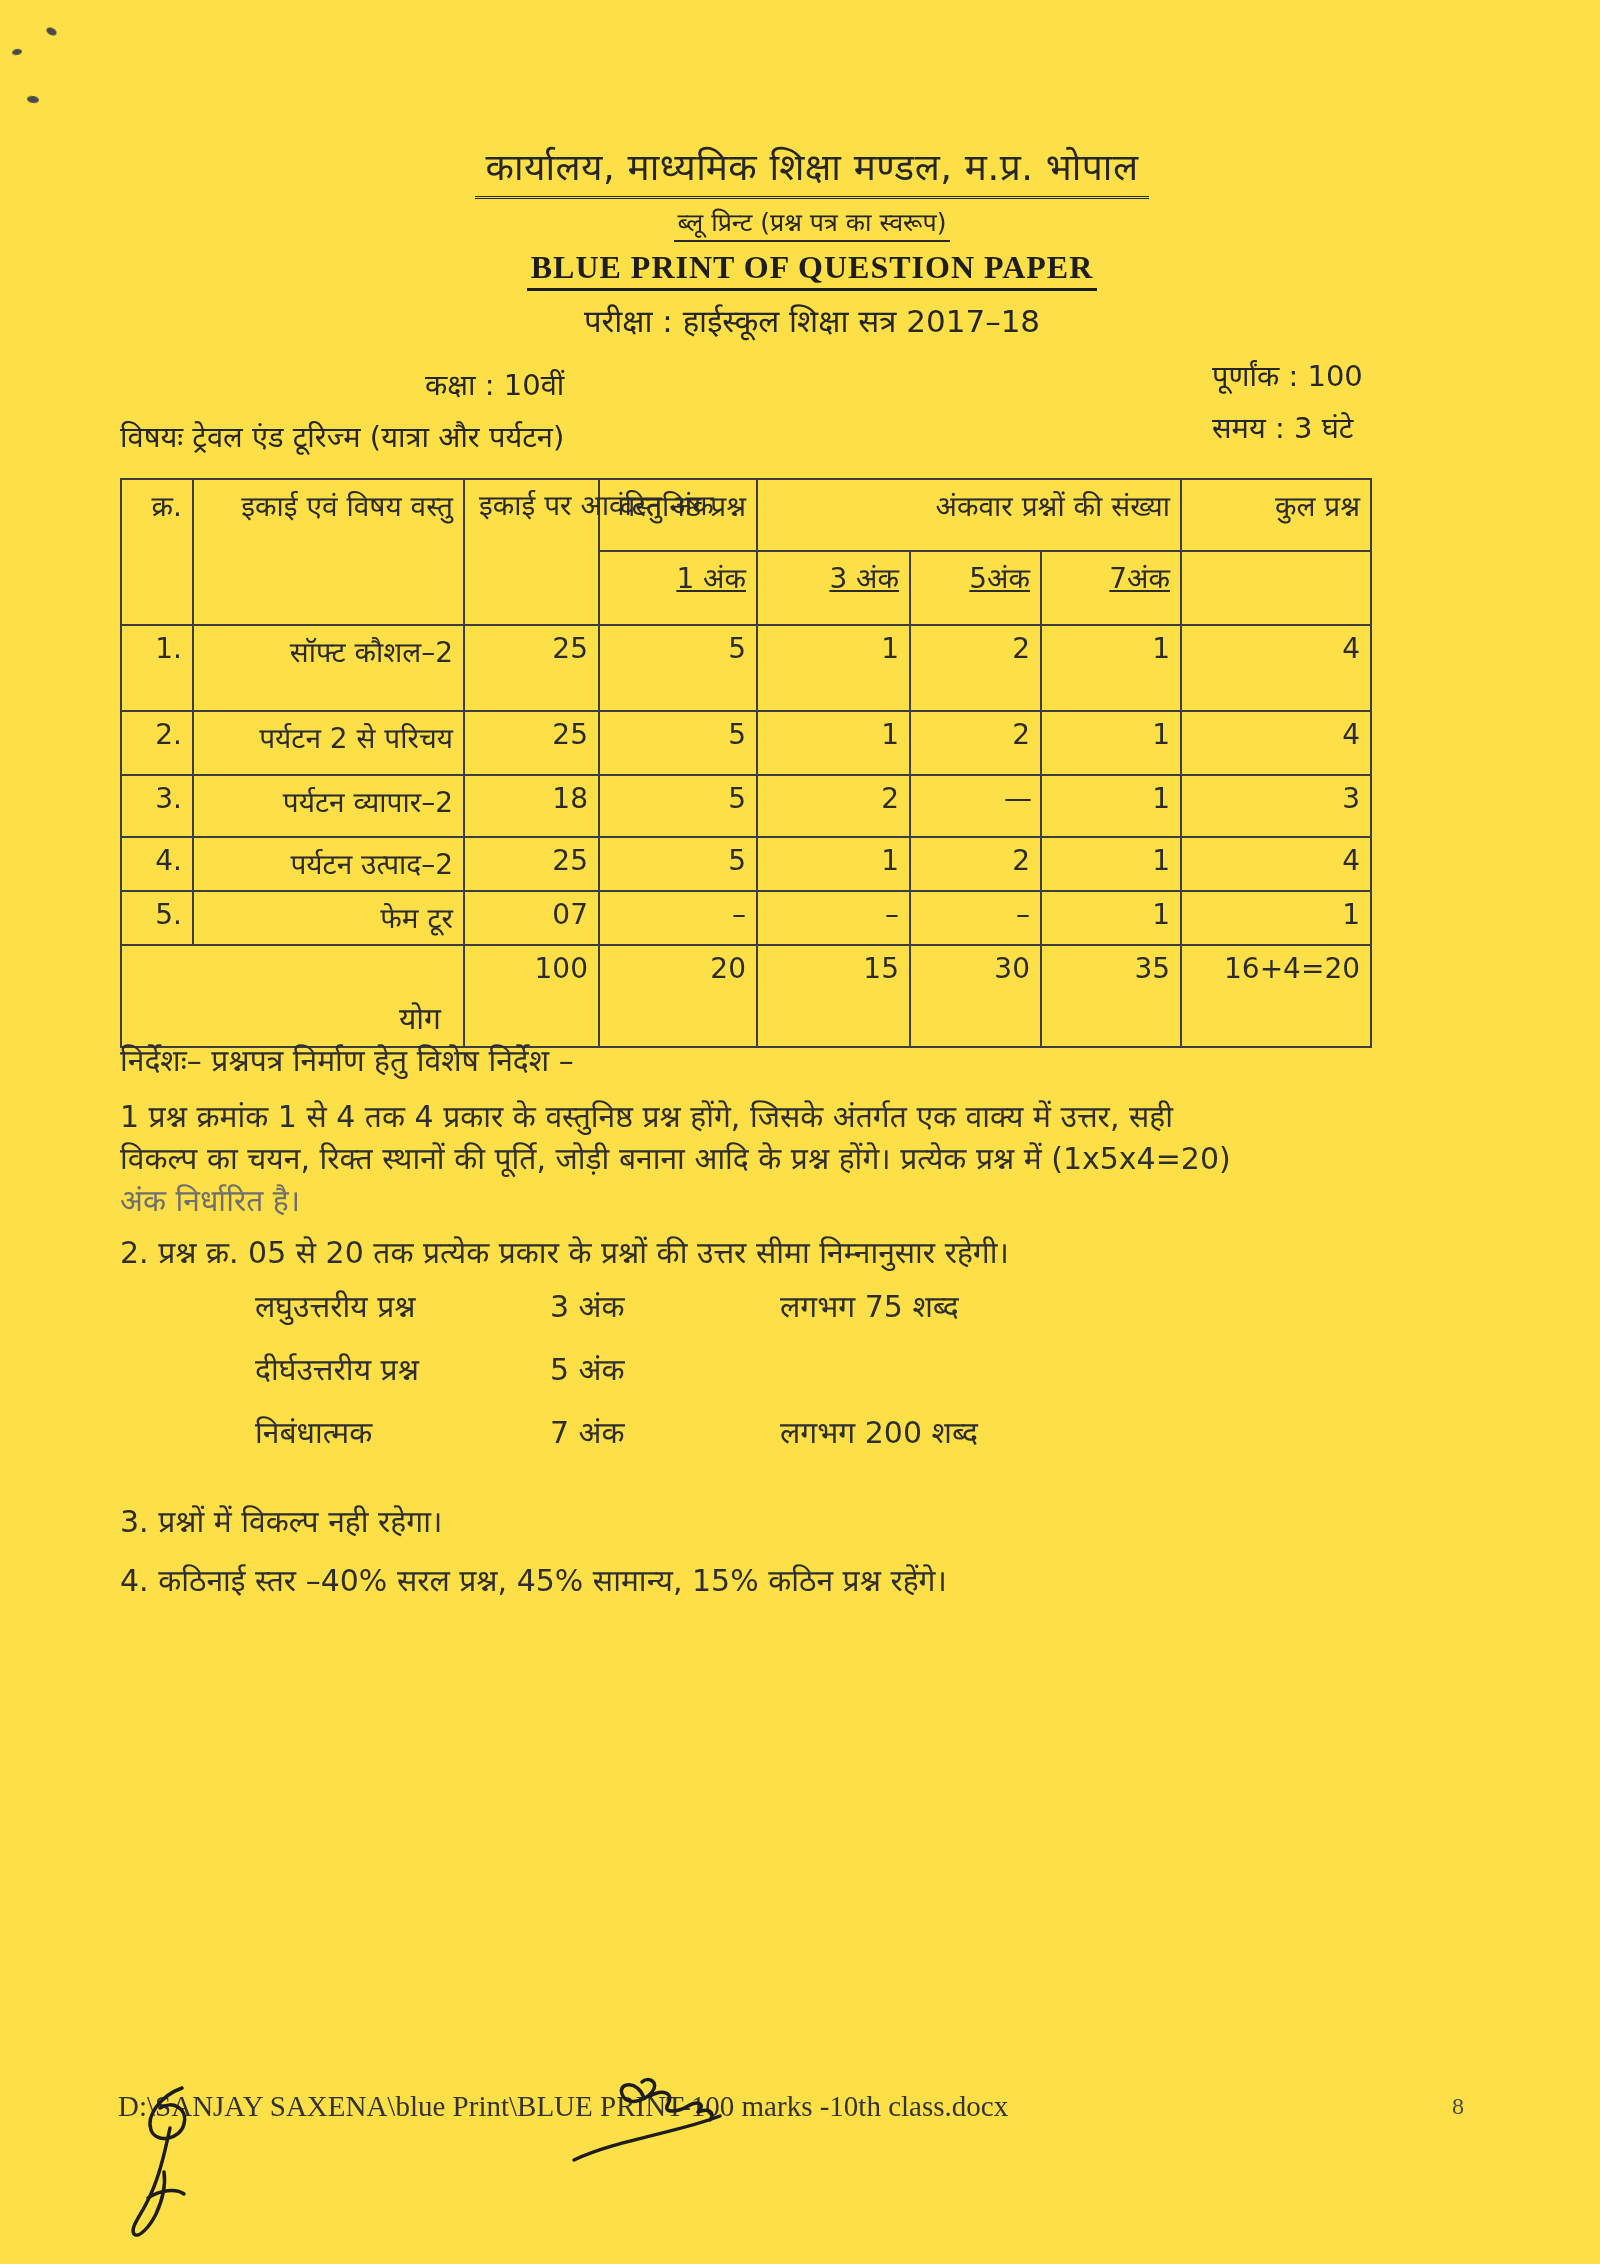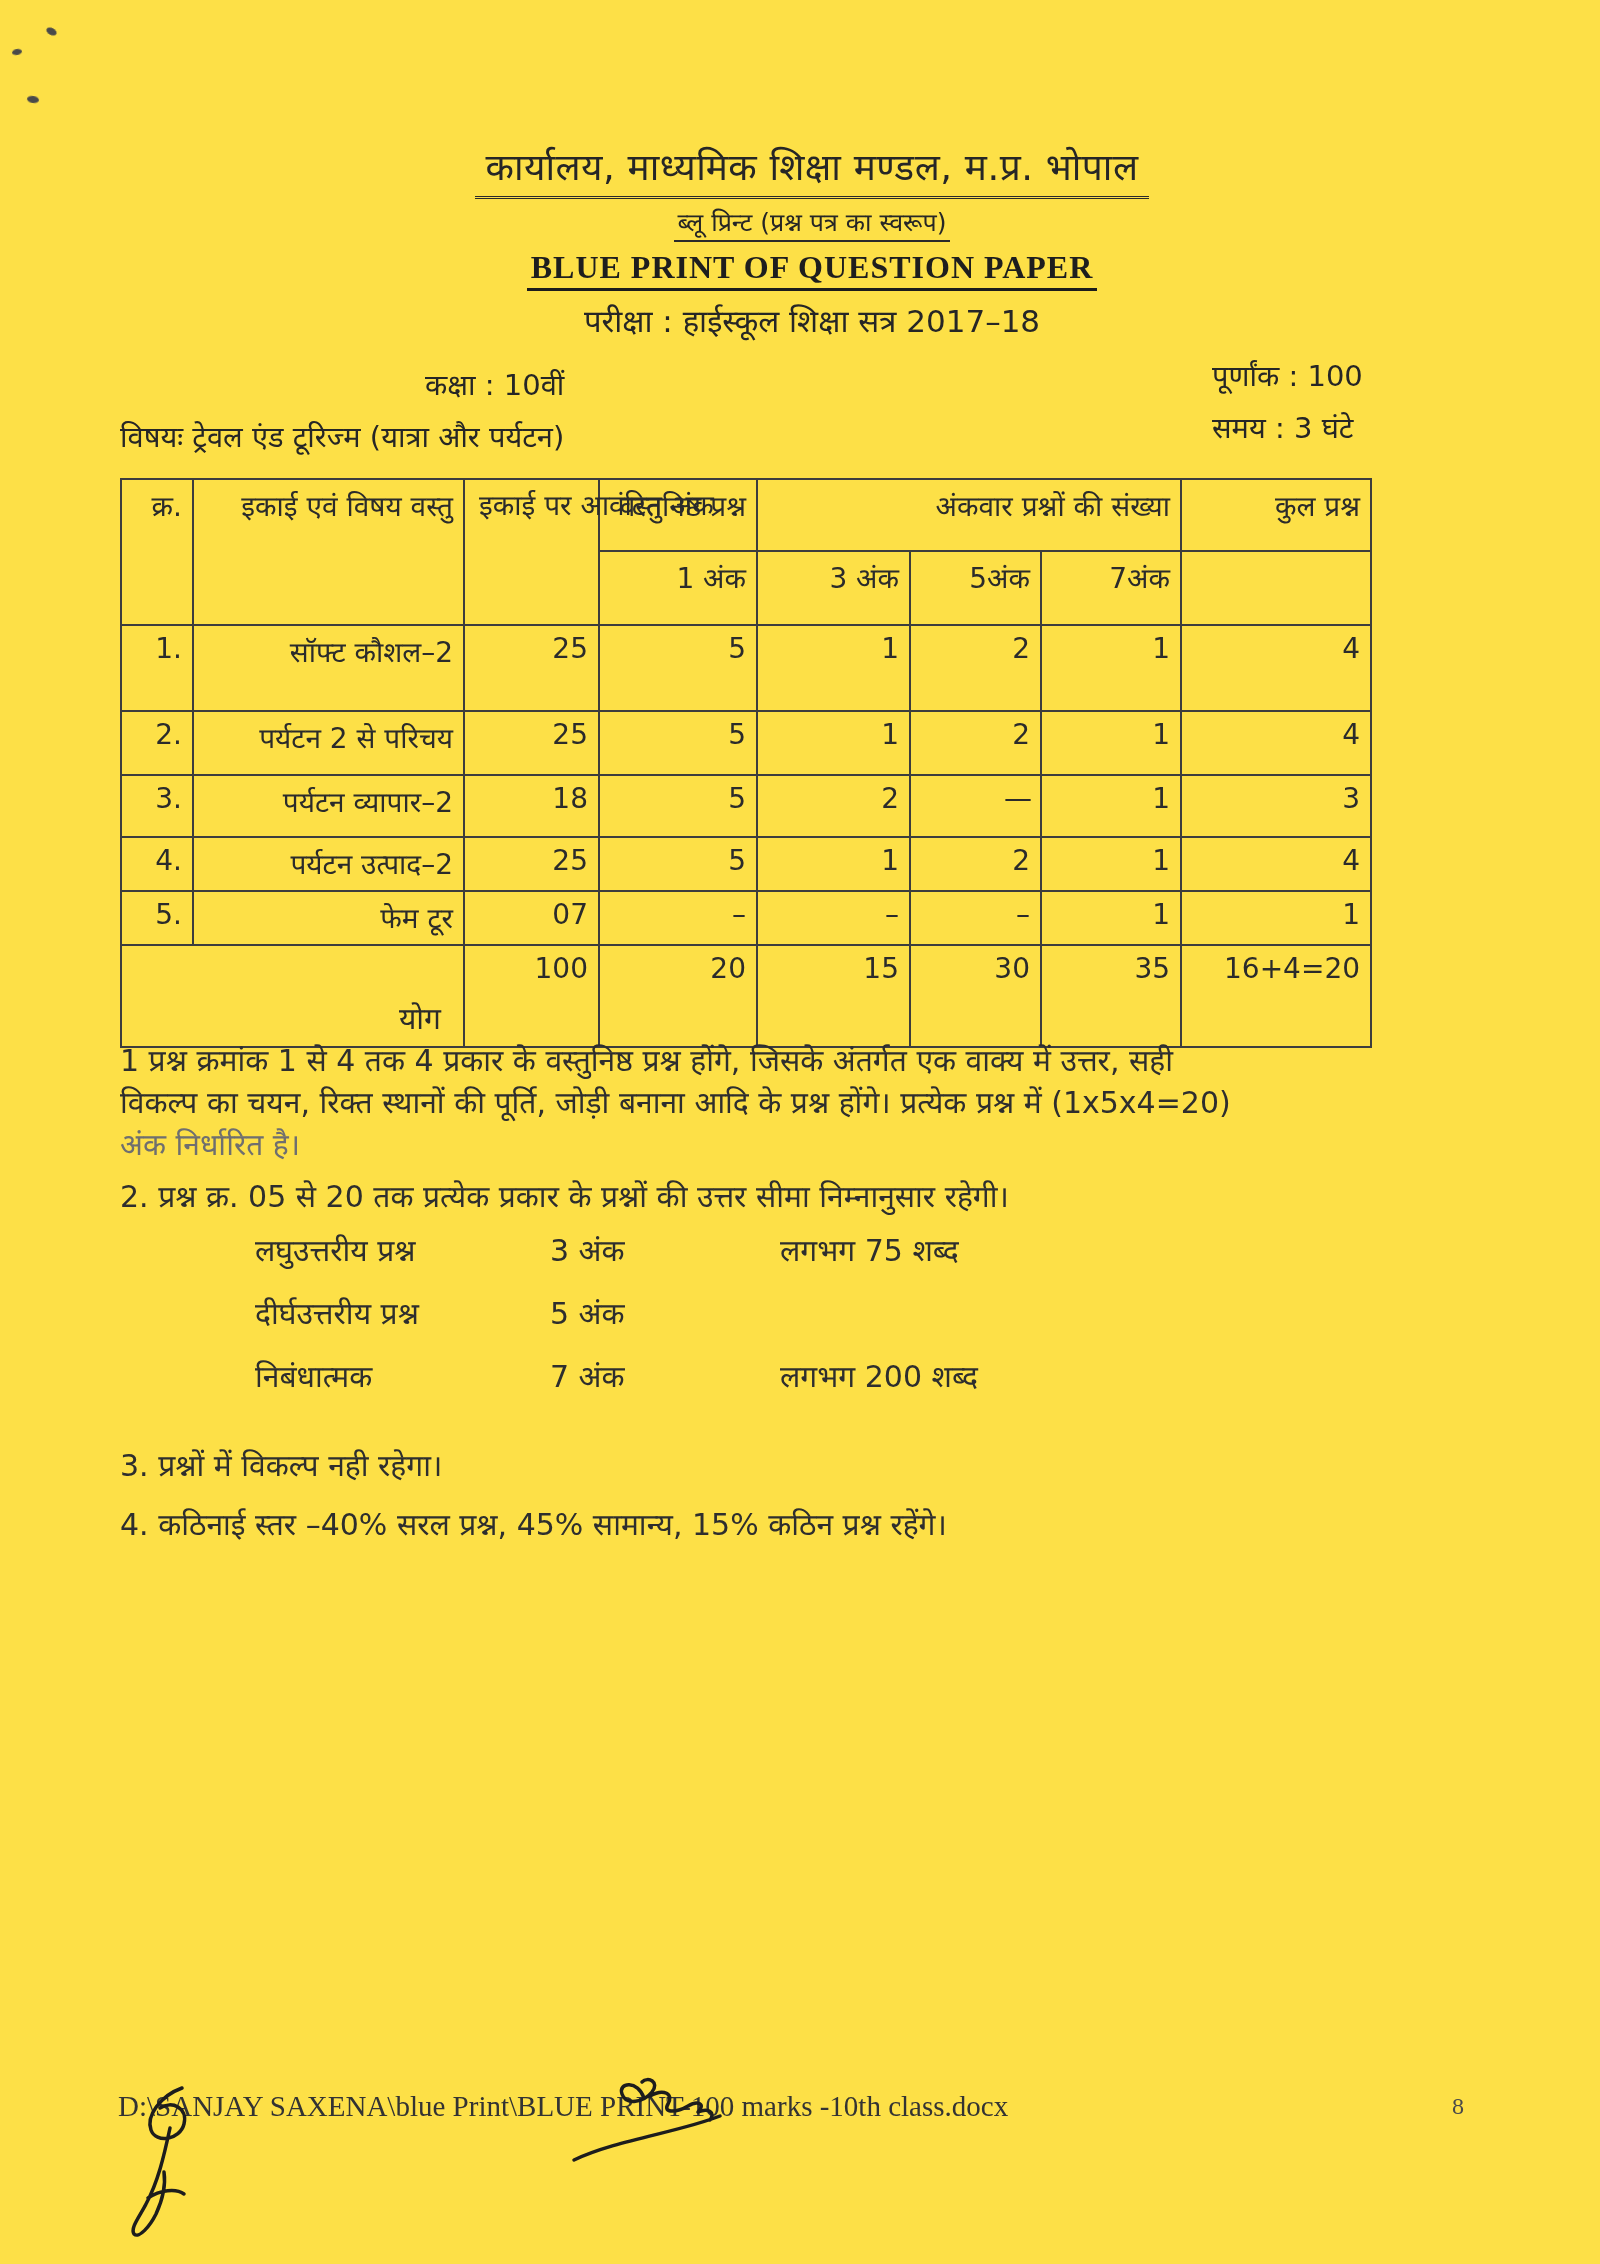--- a/index.html
+++ b/index.html
@@ -55,21 +55,21 @@
     width:1250px; font-size:28px; color:#2b2b2b;
   }
   table.blueprint th, table.blueprint td {
     border:2px solid #3d3d3d;
     vertical-align:top; text-align:right;
     font-weight:normal;
     padding:6px 10px 8px 14px;
     white-space:nowrap; overflow:visible;
   }
   .row-ha > * { height:72px; }
-  .row-hb > * { height:74px; }
+  .row-hb > * { height:74px;text-decoration:underline; }
   .row-r1 > td { height:86px; }
   .row-r2 > td { height:64px; }
   .row-r3 > td { height:62px; }
   .row-r4 > td { height:48px; }
   .row-r5 > td { height:46px; }
   .row-total > td { height:102px; }
   th.c-unitmarks { text-align:center; white-space:normal; line-height:1.45; padding:6px 12px; }
   th.c-objective { text-align:center; padding-top:8px; }
   th.c-serial { padding-left:10px; padding-top:8px; }
   th.c-unit { padding-left:20px; padding-top:8px; }
@@ -222,20 +222,21 @@
       <td>20</td>
       <td>15</td>
       <td>30</td>
       <td>35</td>
       <td>16+4=20</td>
     </tr>
   </tbody>
     </table>
 
   <div class="instructions">
+    <div class="line ins-heading">निर्देशः– प्रश्नपत्र निर्माण हेतु विशेष निर्देश –</div>
     <div class="line">1 प्रश्न क्रमांक 1 से 4 तक 4 प्रकार के वस्तुनिष्ठ प्रश्न होंगे, जिसके अंतर्गत एक वाक्य में उत्तर, सही</div>
     <div class="line">विकल्प का चयन, रिक्त स्थानों की पूर्ति, जोड़ी बनाना आदि के प्रश्न होंगे। प्रत्येक प्रश्न में (1x5x4=20)</div>
     <div class="line ins-grey">अंक निर्धारित है।</div>
     <div class="line ins-item2">2. प्रश्न क्र. 05 से 20 तक प्रत्येक प्रकार के प्रश्नों की उत्तर सीमा निम्नानुसार रहेगी।</div>
     <div class="word-grid">
       <div class="word-row">
         <span>लघुउत्तरीय प्रश्न</span>
         <span>3 अंक</span>
         <span>लगभग 75 शब्द</span>
       </div>

